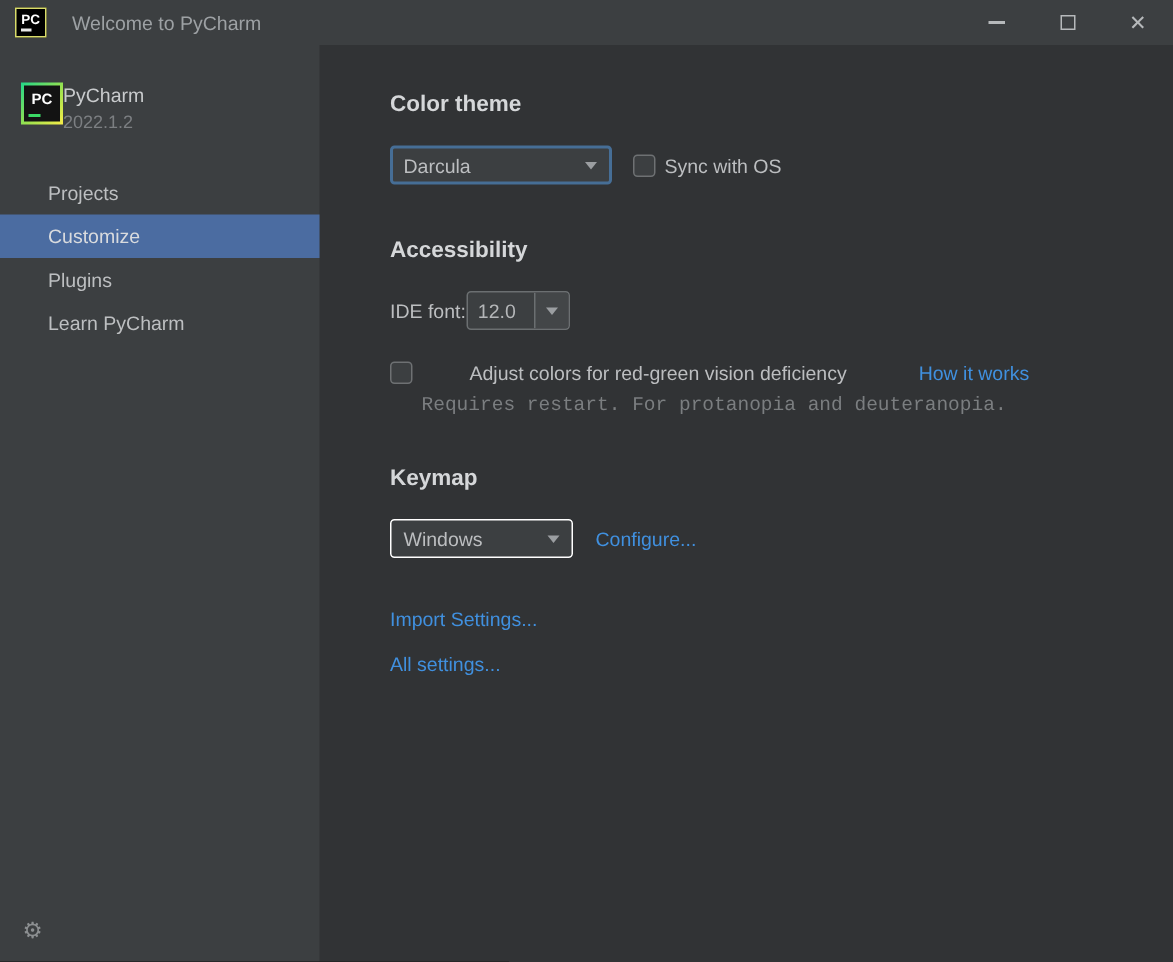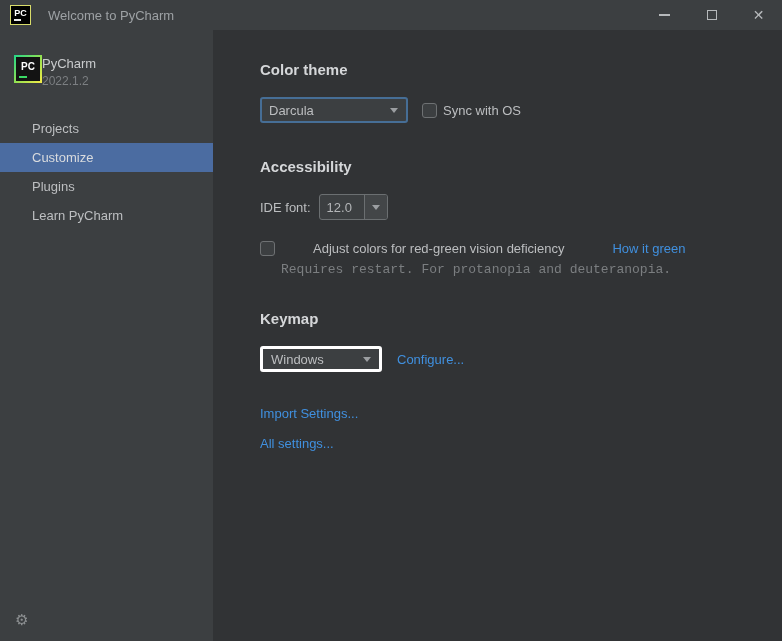--- a/index.html
+++ b/index.html
@@ -41,33 +41,33 @@
   .row { display:flex; align-items:center; }
 
   .theme-row { margin-top:18px; height:26px; }
   .ide-row { margin-top:18px; height:26px; }
   .adjust-row { margin-top:20px; height:16px;gap:32px; }
   .keymap-row { margin-top:18px; height:26px; }
   .sec-accessibility { margin-top:35px; }
   .sec-keymap { margin-top:33px; }
 
   
-  .select { position:relative; height:26px; background:#3c3f41; border:3px solid #ffffff; border-radius:3px; display:flex; align-items:center; padding-left:8px; cursor:pointer; }
+  .select { position:relative; height:26px; background:#3c3f41; border:1px solid #ffffff; border-radius:3px; display:flex; align-items:center; padding-left:8px; cursor:pointer; }
   .select.focused { border:2px solid #466e96; padding-left:7px; }
   .select-value { font-size:13px; color:#bcbec0; }
   .arrow { position:absolute; right:8px; top:50%; margin-top:-2px; width:0; height:0; border-left:4px solid transparent; border-right:4px solid transparent; border-top:5px solid #9b9ea1; }
   .theme-select { width:148px; }
   .keymap-select { width:122px; }
 
   .combo { height:26px; display:flex; border:1px solid #6b6f71; border-radius:3px; overflow:hidden; background:#3c3f41; cursor:text; }
   .combo-value { width:44px; display:flex; align-items:center; padding-left:7px; font-size:13px; color:#b4b6b8; }
   .combo-btn { width:23px; position:relative; border-left:1px solid #6b6f71; background:#434648; cursor:pointer; }
   .combo-btn .arrow { right:7px; }
 
-  .field-label { font-size:13px; color:#bcbec0; margin-right:8px; }
+  .field-label { font-size:13px; color:#bcbec0; margin-right:0; }
 
   
   .checkbox { width:15px; height:15px; background:#3c3f41; border:1px solid #6e7173; border-radius:3px; flex:0 0 auto; cursor:pointer; }
   .cb-label { font-size:13px; color:#bcbec0; margin-left:6px; cursor:default;text-align:right; }
   .sync-box { margin-left:14px; }
 
   .link { font-size:13px; color:#4090df; cursor:pointer; text-decoration:none; }
   .hiw-link { margin-left:16px; }
   .cfg-link { margin-left:15px; }
 
@@ -153,21 +153,21 @@
         <span class="combo-value">12.0</span>
         <span class="combo-btn">
           <span class="arrow"></span>
         </span>
       </div>
     </div>
 
     <div class="row adjust-row">
       <span class="checkbox"></span>
       <span class="cb-label">Adjust colors for red-green vision deficiency</span>
-      <a class="link hiw-link">How it green</a>
+      <a class="link hiw-link">How it works</a>
     </div>
 
     <div class="note">Requires restart. For protanopia and deuteranopia.</div>
 
     <h2 class="section sec-keymap">Keymap</h2>
 
     <div class="row keymap-row">
       <div class="select keymap-select">
         <span class="select-value">Windows</span>
         <span class="arrow"></span>

